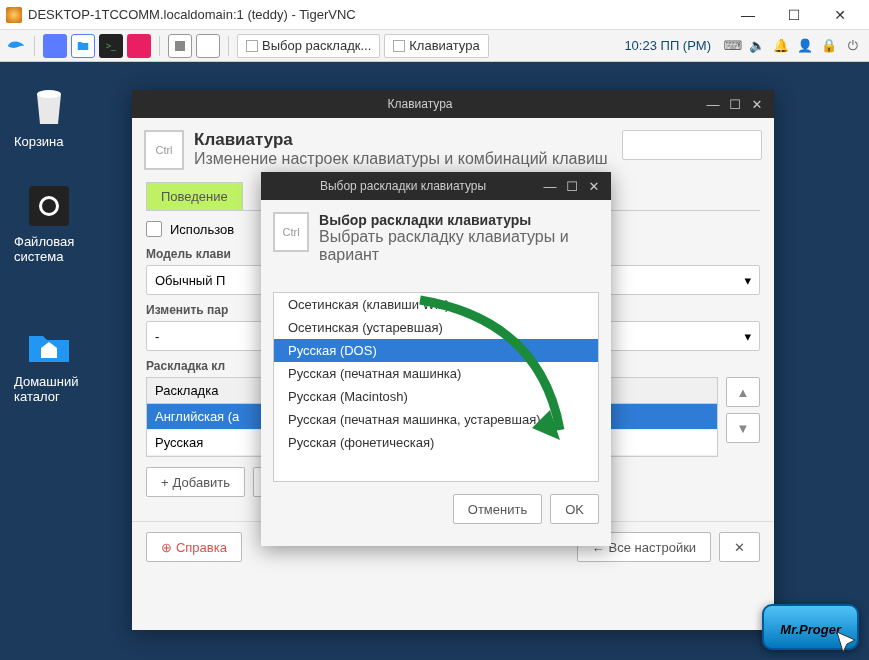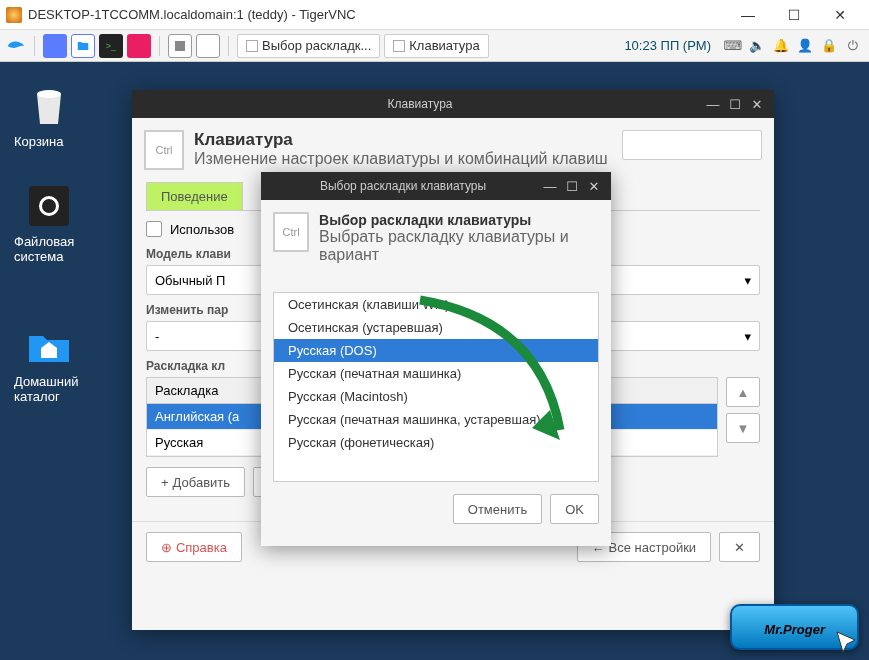--- a/index.html
+++ b/index.html
@@ -37,21 +37,21 @@
 .th{display:flex;background:#f0f0f0;border-bottom:1px solid #ccc}
 .th>div,.tr>div{padding:5px 8px;flex:1}
 .tr{display:flex;border-bottom:1px solid #eee}
 .sel{background:#2e7cd6;color:#fff}
 .btn{height:30px;padding:0 14px;border:1px solid #bbb;background:#fff;border-radius:2px;display:inline-flex;align-items:center;gap:4px;color:#555}
 .footer{display:flex;padding:10px 14px;border-top:1px solid #ddd;gap:8px}
 .list{border:1px solid #ccc;background:#fff;height:190px;overflow:hidden}
 .li{padding:4px 14px;color:#333}
 .li.sel{background:#2e7cd6;color:#fff}
 .arrow{position:absolute;pointer-events:none}
-.logo{position:absolute;right:10px;bottom:10px;background:linear-gradient(#4fc3f7,#0277bd);border:2px solid #01579b;border-radius:10px;padding:8px 32px;color:#000;font-weight:bold;font-style:italic;font-size:22px;box-shadow:0 2px 8px rgba(0,0,0,.5)}
+.logo{position:absolute;right:10px;bottom:10px;background:linear-gradient(#4fc3f7,#0277bd);border:2px solid #01579b;border-radius:10px;padding:8px 16px;color:#000;font-weight:bold;font-style:italic;font-size:22px;box-shadow:0 2px 8px rgba(0,0,0,.5)}
 .arrowbtn{width:34px;height:30px;border:1px solid #bbb;background:#fff;border-radius:2px;display:flex;align-items:center;justify-content:center;color:#888}
 </style>
 </head>
 <body>
 
 <div class="win-titlebar">
   <div class="ico"></div>
   <div class="title">DESKTOP-1TCCOMM.localdomain:1 (teddy) - TigerVNC</div>
   <div class="ctl">—</div>
   <div class="ctl">☐</div>

